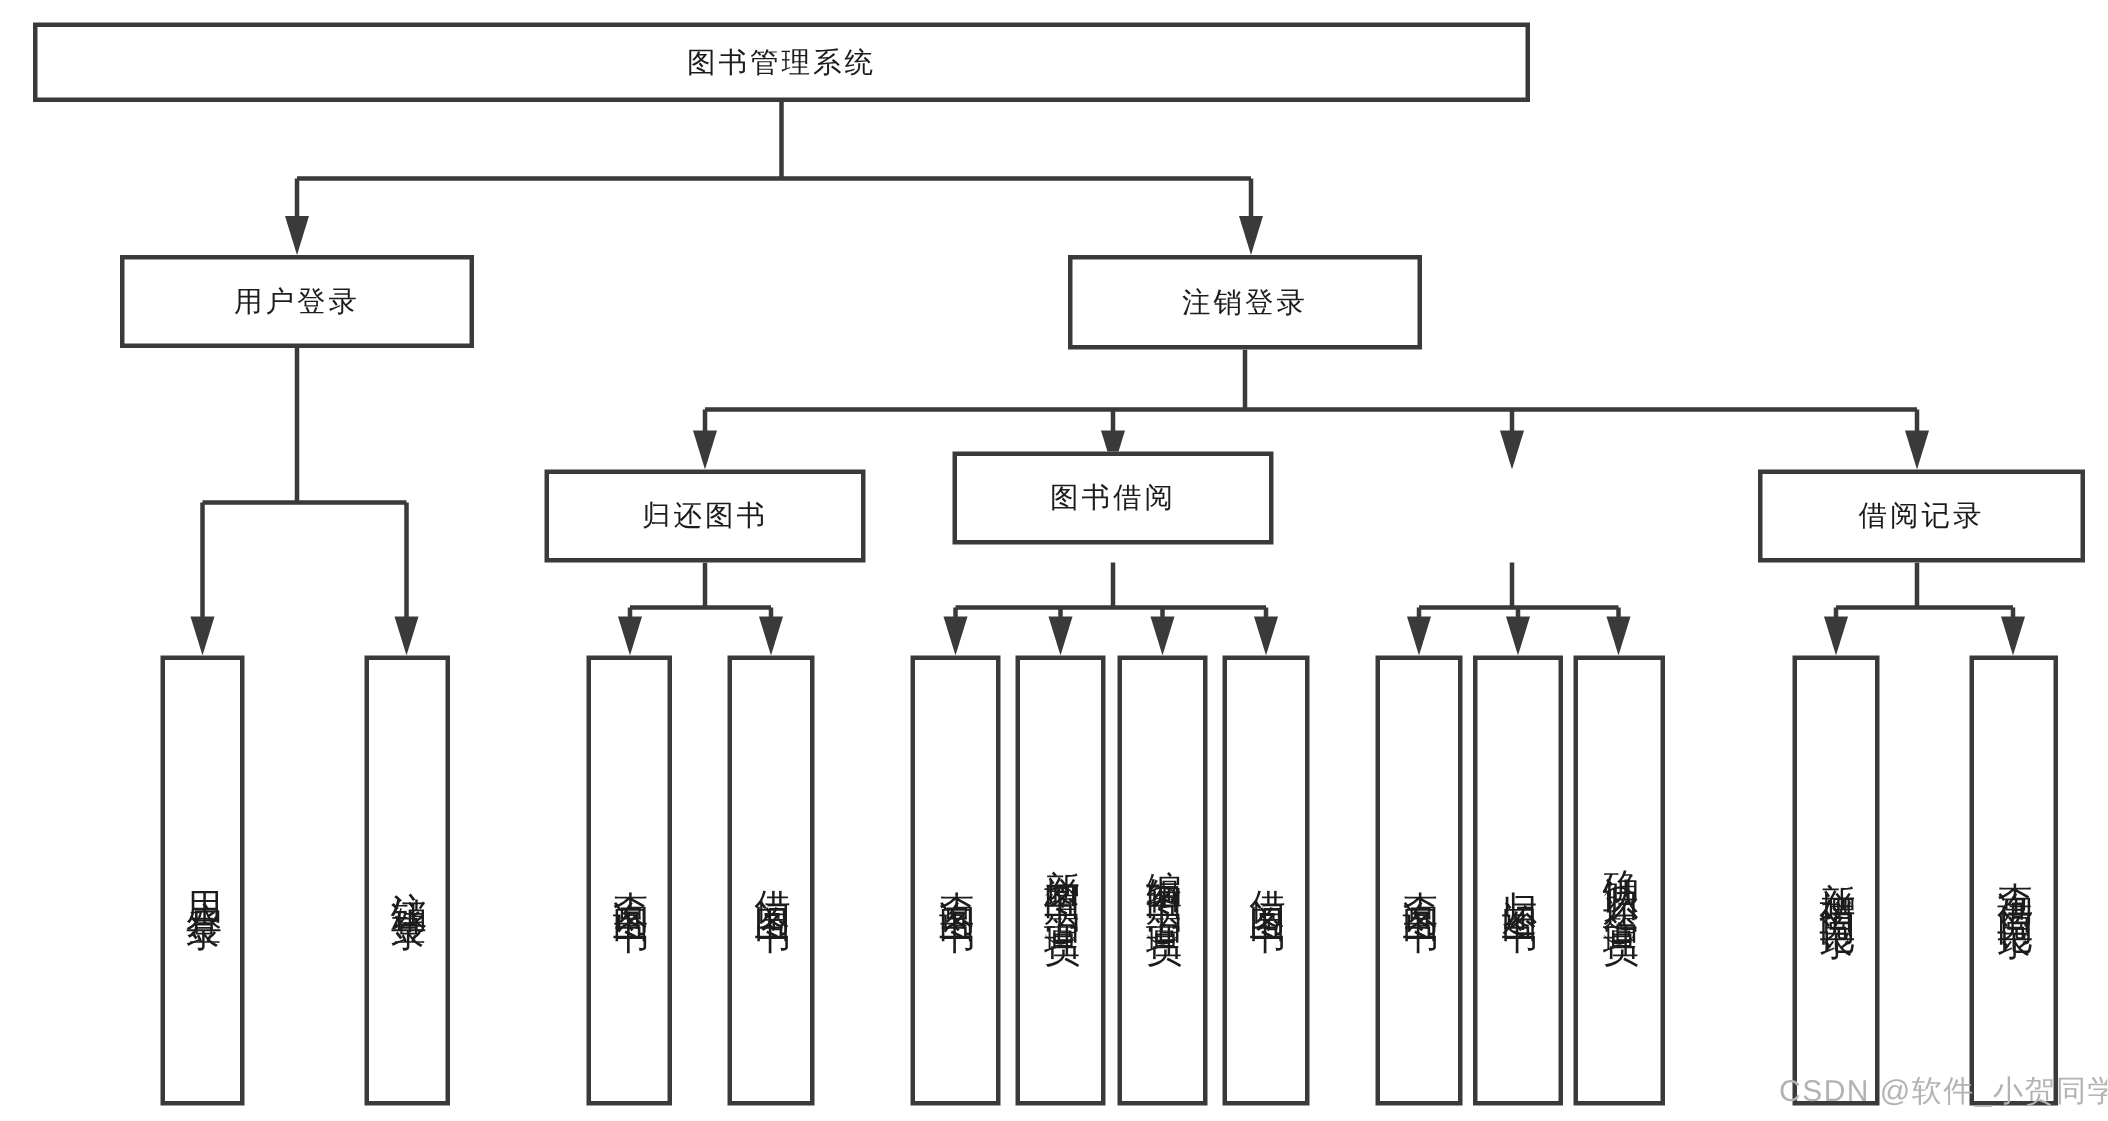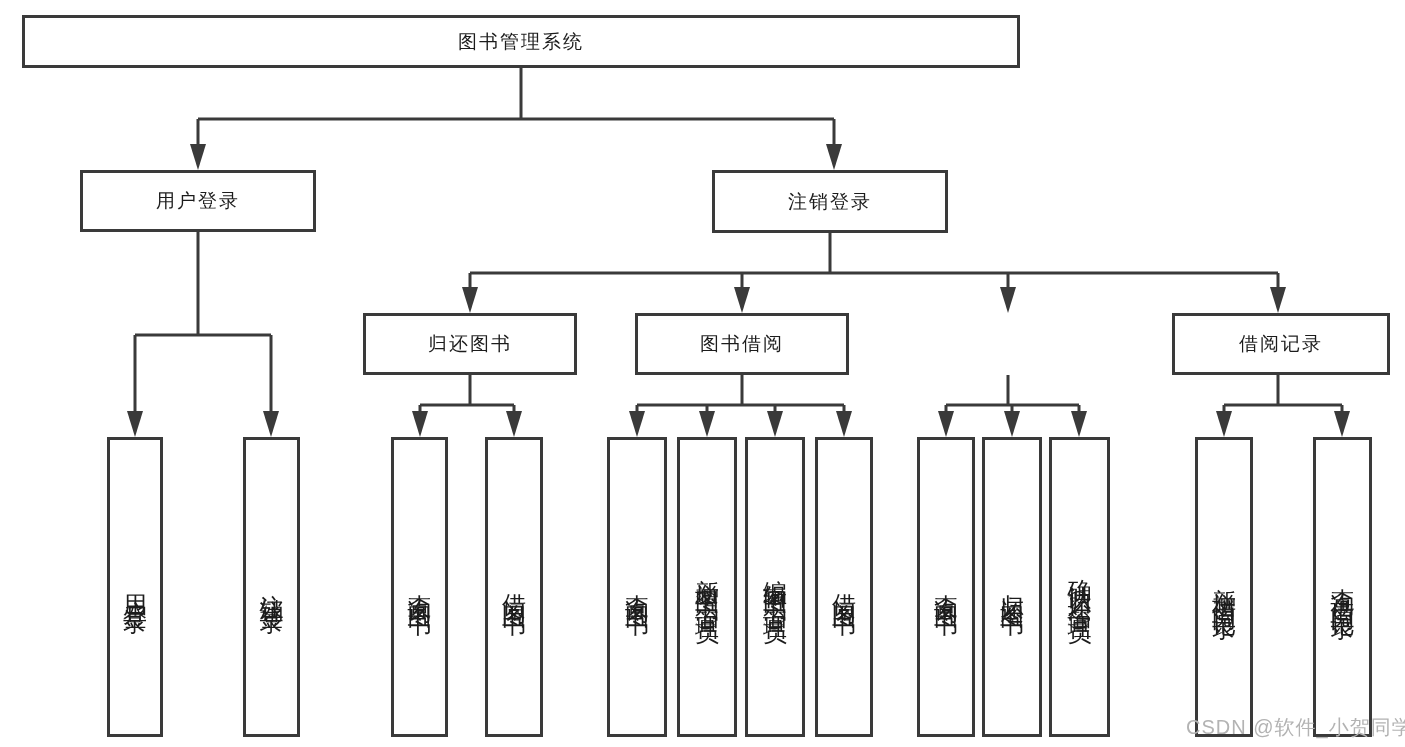--- a/index.html
+++ b/index.html
@@ -98,21 +98,21 @@
   <div class="node h" style="left:80px;top:170px;width:236px;height:62px">
     <span>用户登录</span>
   </div>
   <div class="node h" style="left:712px;top:170px;width:236px;height:63px">
     <span>注销登录</span>
   </div>
 
   <div class="node h" style="left:363px;top:313px;width:214px;height:62px">
     <span>归还图书</span>
   </div>
-  <div class="node h" style="left:635px;top:313px;width:214px;height:62px">
+  <div class="node h" style="left:635px;top:301px;width:214px;height:62px">
     <span>图书借阅</span>
   </div>
   <div class="node h" style="left:1172px;top:313px;width:218px;height:62px">
     <span>借阅记录</span>
   </div>
 
   <div class="node v" style="left:107px;top:437px;width:56px;height:300px">
     <span>用户登录</span>
   </div>
   <div class="node v" style="left:243px;top:437px;width:57px;height:300px">

